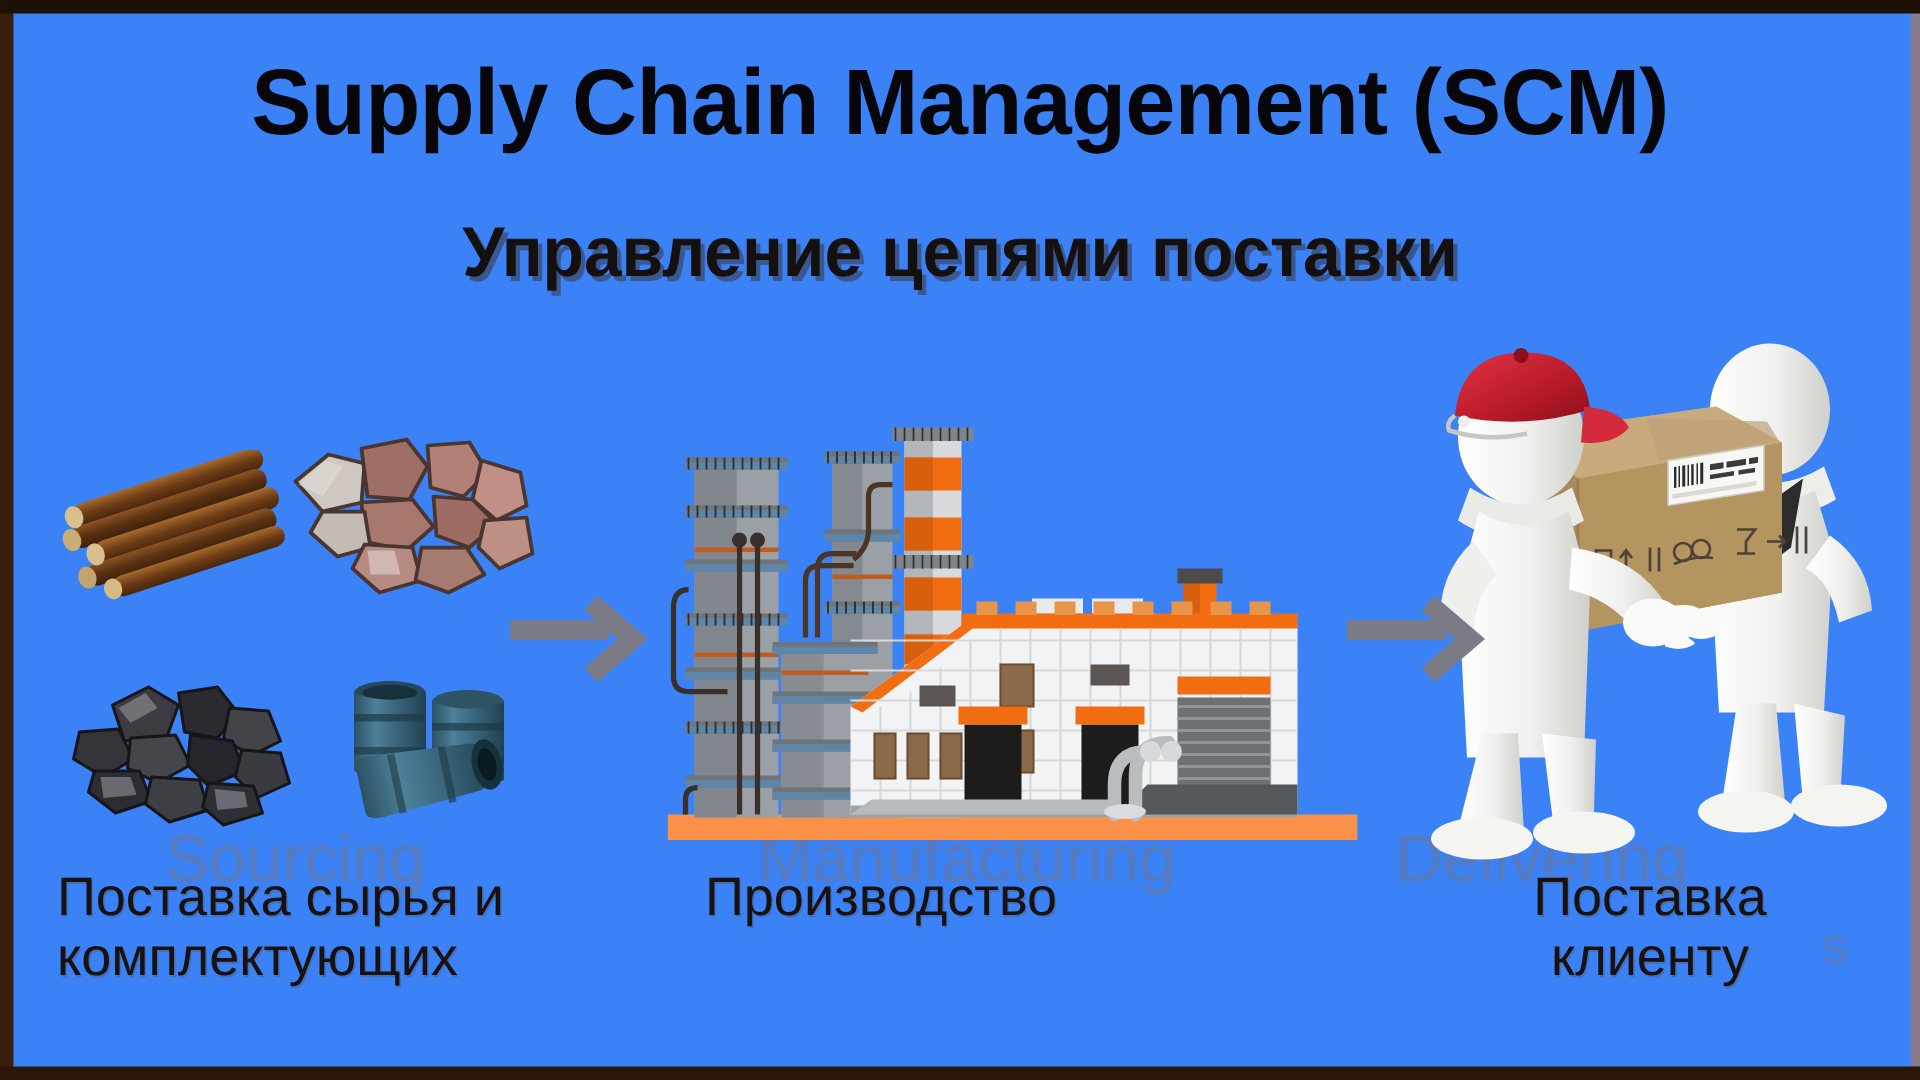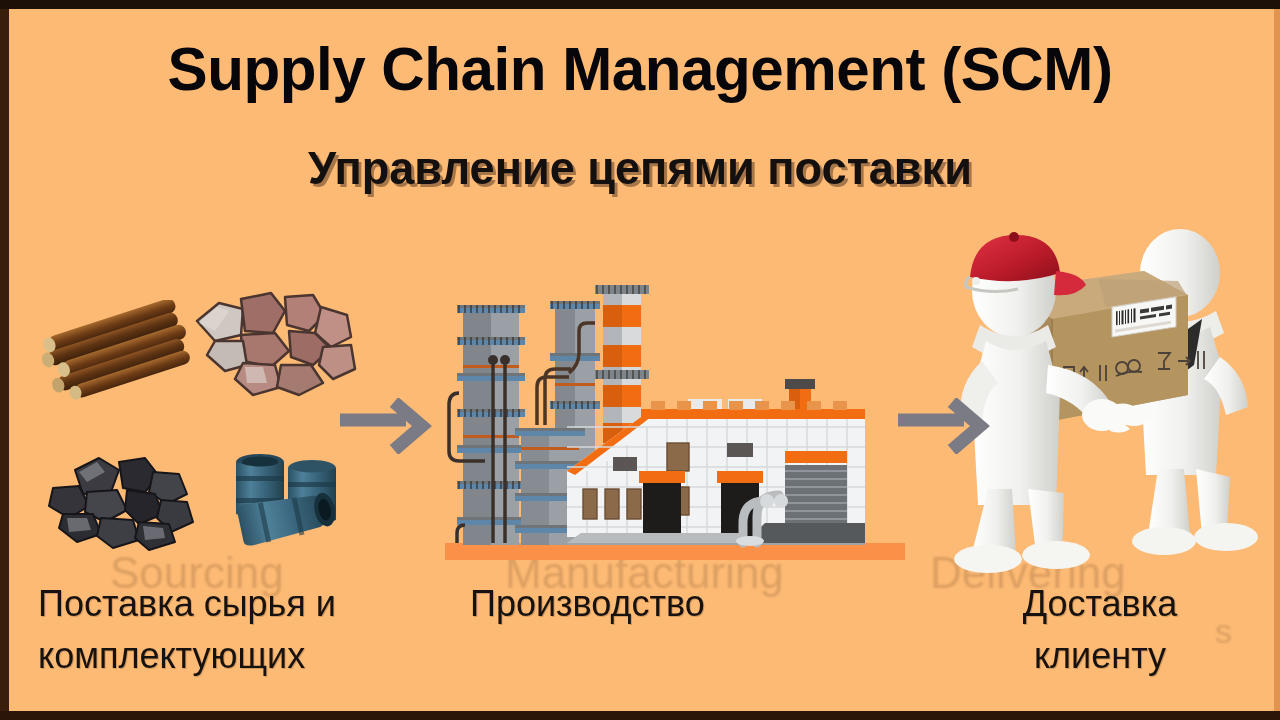--- a/index.html
+++ b/index.html
@@ -1,18 +1,18 @@
 <!DOCTYPE html>
 <html><head>
 <meta charset="utf-8">
 <style>
   html,body{margin:0;padding:0;background:#1b0f06;}
   body{width:1280px;height:720px;overflow:hidden;font-family:"Liberation Sans",sans-serif;}
 
-  #slide{position:relative;width:1280px;height:720px;background:#fdba74;overflow:hidden;}
+  #slide{position:relative;width:1280px;height:720px;background:#3b82f6;overflow:hidden;}
 
   .bar-top{position:absolute;left:0;top:0;width:1280px;height:9px;background:#1d1007;z-index:60;}
   .bar-bottom{position:absolute;left:0;bottom:0;width:1280px;height:9px;background:#2a1508;z-index:60;}
   .bar-left{position:absolute;left:0;top:0;width:9px;height:720px;background:#3a1e0c;z-index:59;}
   .bar-right{position:absolute;right:0;top:0;width:6px;height:720px;background:#c9752f;opacity:.55;z-index:59;}
 
   
   .title{
     position:absolute;left:0;top:33px;width:1280px;text-align:center;
     font-family:"Liberation Sans",sans-serif;
@@ -34,21 +34,21 @@
     filter:blur(1.2px);white-space:nowrap;z-index:5;
   }
   #ghost-sourcing{left:110px;top:548px;}
   #ghost-manufacturing{left:505px;top:548px;}
   #ghost-delivering{left:930px;top:548px;}
   #ghost-tail{left:1215px;top:612px;font-size:34px;}
 
   
   .caption{
     position:absolute;font-family:"Liberation Sans",sans-serif;
-    font-weight:400;font-size:36px;line-height:52px;color:#17120f;z-index:30;
+    font-weight:400;font-size:36px;line-height:40px;color:#17120f;z-index:30;
     text-shadow:1px 1px 0 rgba(90,55,25,.25);
   }
   #cap-source{left:38px;top:578px;width:400px;text-align:left;}
   #cap-manuf{left:470px;top:578px;width:340px;text-align:left;}
   #cap-deliv{left:960px;top:578px;width:280px;text-align:center;}
 
   
   .arrow{position:absolute;z-index:25;}
 
   
@@ -509,20 +509,20 @@
         <path d="M58 274 l-16 64 q22 12 44 2 l-4 -66 Z" fill="url(#wf)"></path>
         <path d="M98 274 l8 64 q-2 14 26 12 l2 -72 Z" fill="url(#wf)"></path>
         <ellipse cx="58" cy="344" rx="34" ry="14" fill="#F5F5F2"></ellipse>
         <ellipse cx="126" cy="340" rx="34" ry="14" fill="#F5F5F2"></ellipse>
       </g>
     </svg>
   </div>
 
   <div class="caption" id="cap-source">Поставка сырья и комплектующих</div>
   <div class="caption" id="cap-manuf">Производство</div>
-  <div class="caption" id="cap-deliv">Доставка клиенту</div>
+  <div class="caption" id="cap-deliv">Поставка клиенту</div>
 
   <div class="bar-top"></div>
   <div class="bar-bottom"></div>
   <div class="bar-left"></div>
   <div class="bar-right"></div>
 
 </div>
 
 </body></html>

